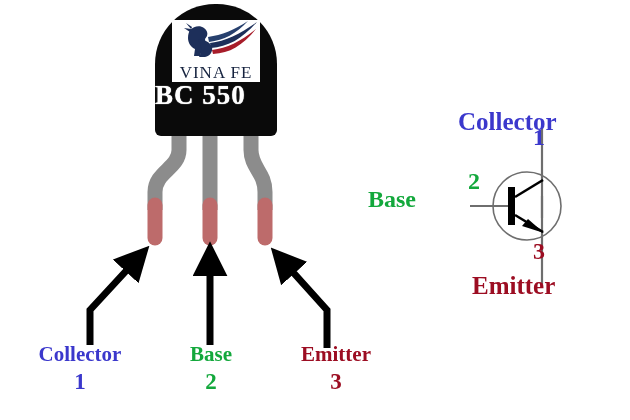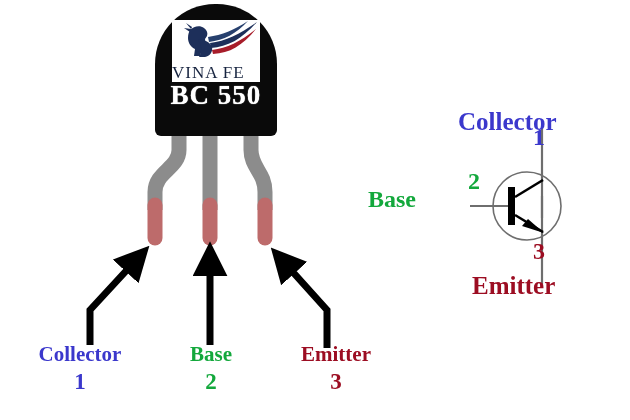--- a/index.html
+++ b/index.html
@@ -39,34 +39,33 @@
     background: #ffffff;
     z-index: 4;
     overflow: hidden;
   }
   .logo-mark { position: absolute; left: 0; top: 0; width: 88px; height: 42px; }
   .logo-word {
     position: absolute;
     left: 0;
     bottom: 0px;
     width: 88px;
-    text-align: left;
+    text-align: center;
     font-family: "Liberation Serif", serif;
     font-size: 17px;
     letter-spacing: 1px;
     color: #16233f;
     line-height: 19px;
   }
 
   .part-number {
     position: absolute;
     left: 155px;
     top: 80px;
     width: 122px;
-    text-align: center;
     z-index: 4;
     color: #ffffff;
     font-family: "Liberation Serif", serif;
     font-weight: bold;
     font-size: 27px;
     letter-spacing: 1px;
     text-shadow: 0 0 1px #ffffff;
   }
 
   .legs-svg { position: absolute; left: 0; top: 0; width: 340px; height: 260px; z-index: 2; }

